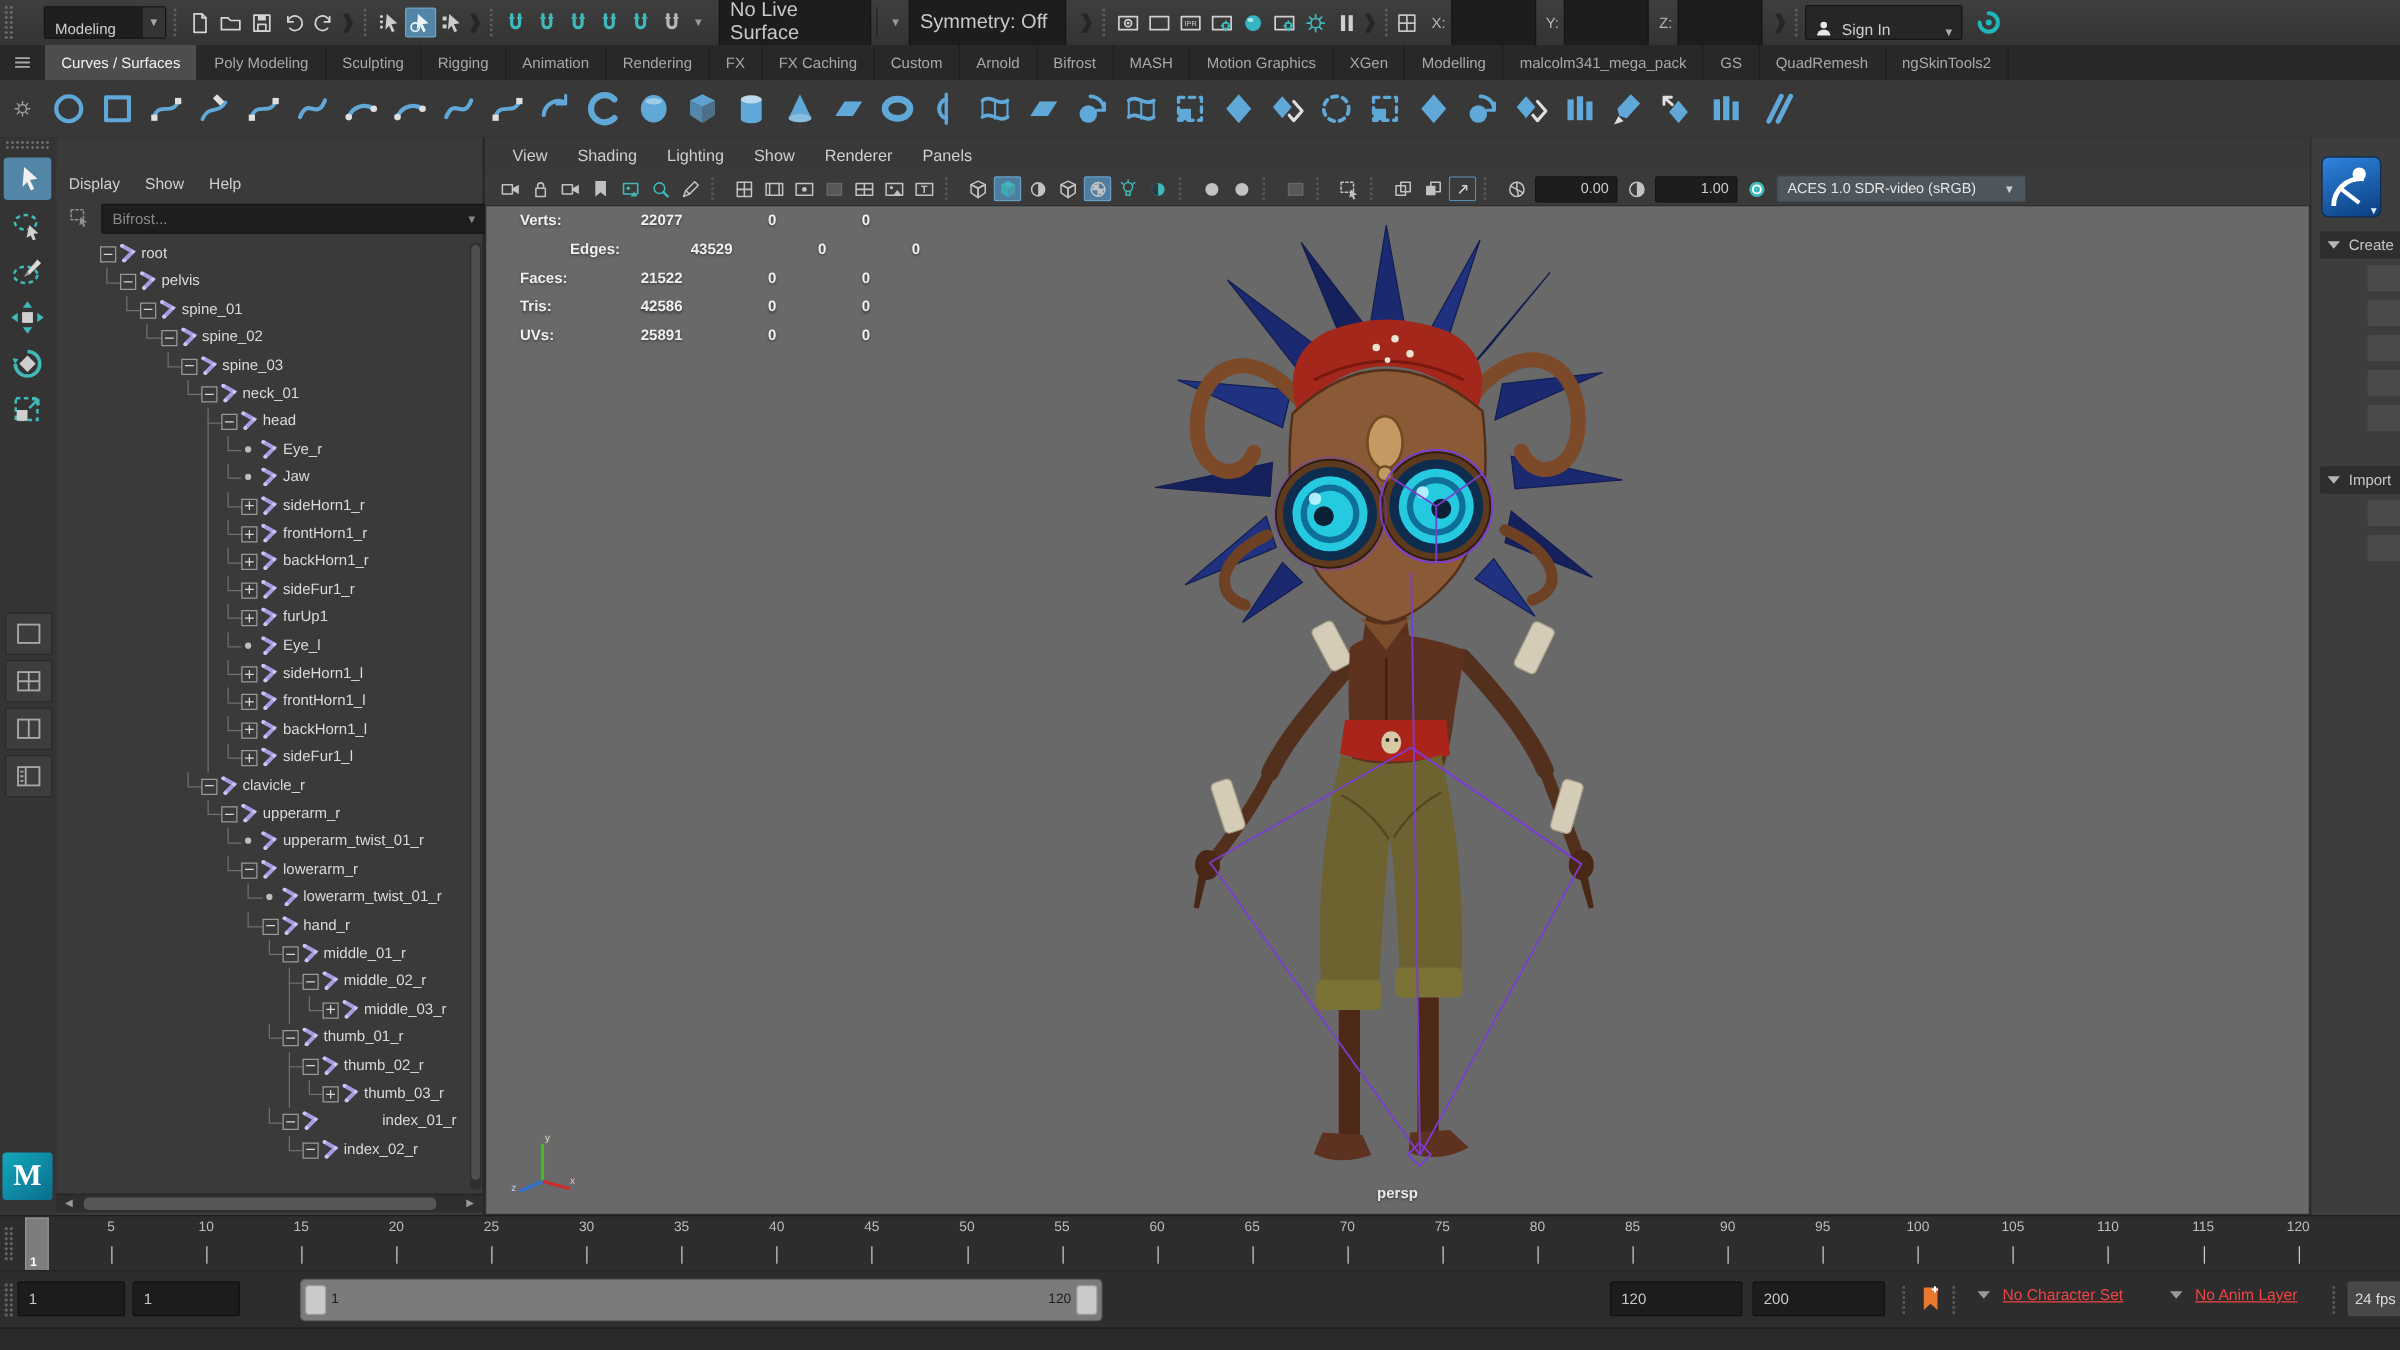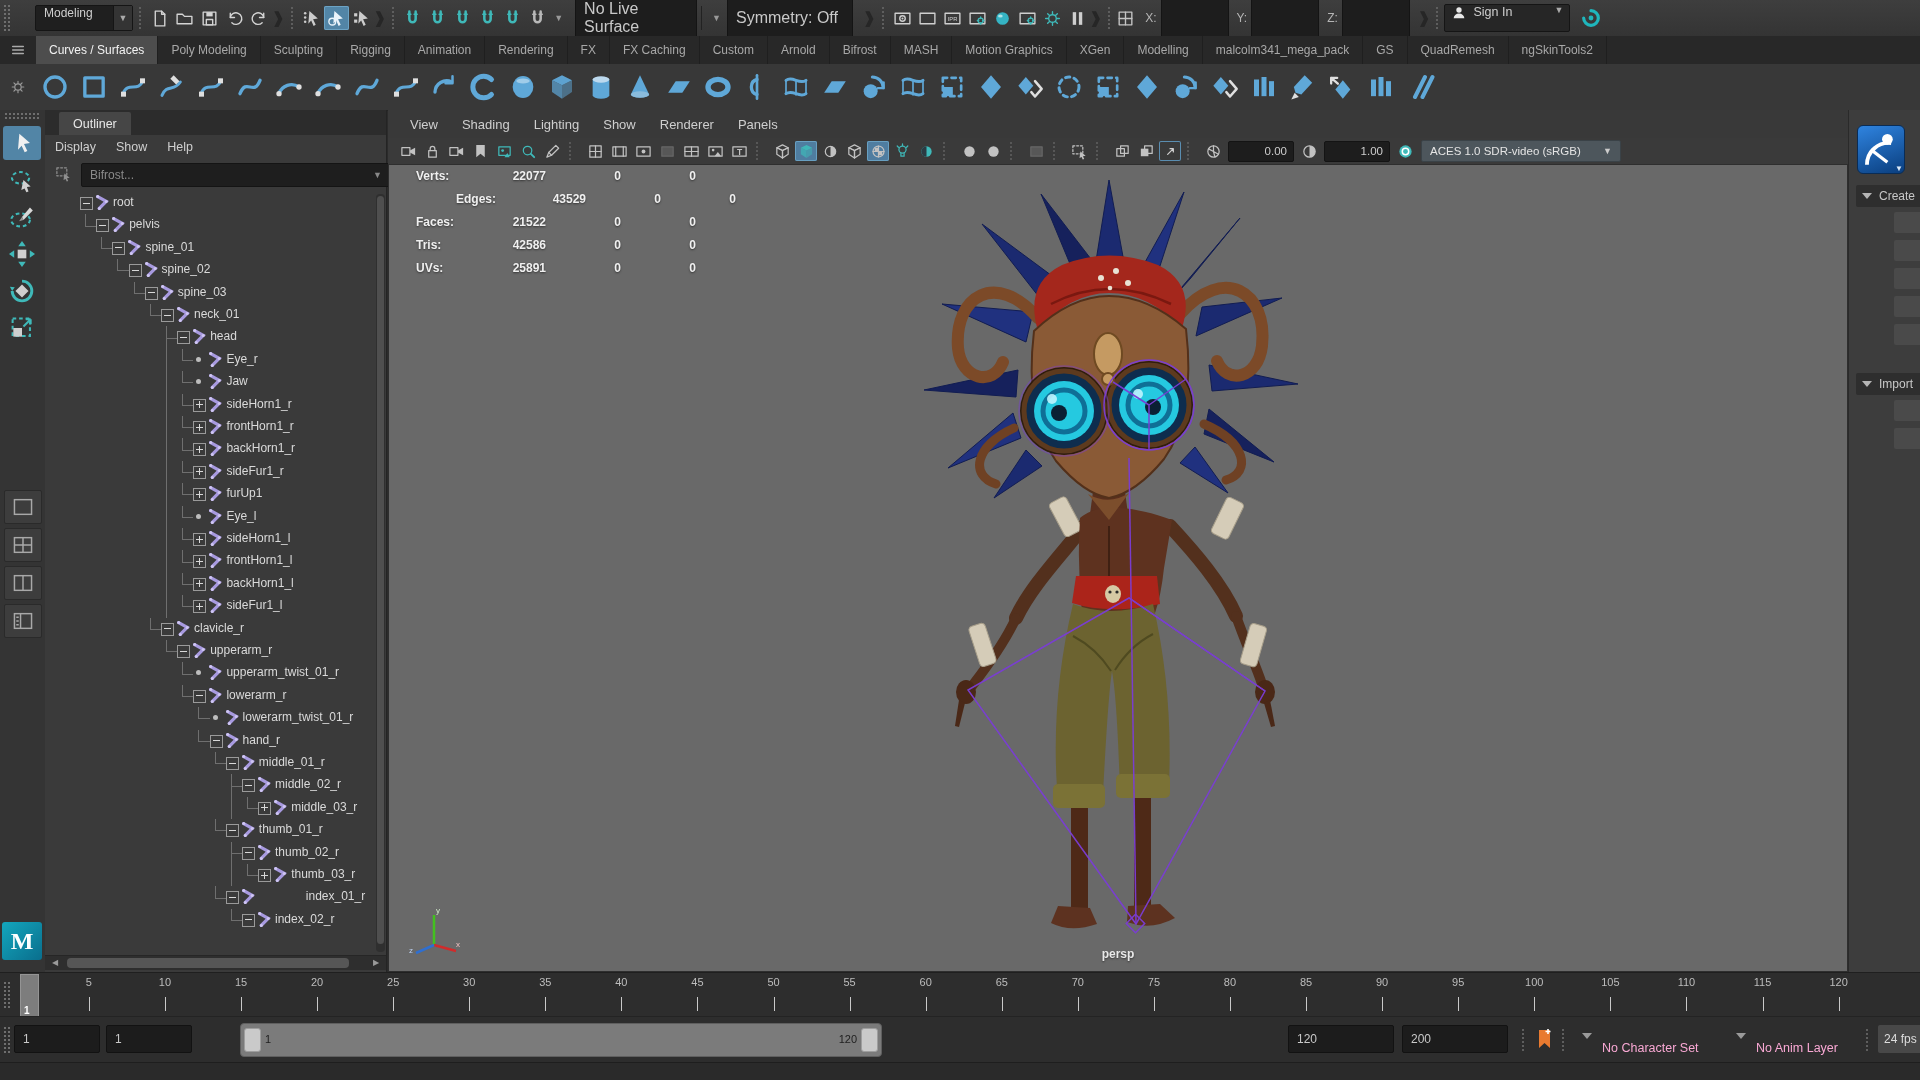--- a/index.html
+++ b/index.html
@@ -6,21 +6,21 @@
   body{width:1920px;height:1080px;overflow:hidden;position:relative;
        font-family:"Liberation Sans",sans-serif;-webkit-font-smoothing:antialiased;}
   .abs{position:absolute;}
   .grip{width:8px;background-image:radial-gradient(#6e6e6e 1px,transparent 1.2px);background-size:4px 4px;}
   .notch{color:#262626;font-weight:bold;font-size:15px;line-height:36px;}
   .vgrip{border-left:2px dotted #5e5e5e;height:22px;margin:0 6px;}
   
   #topbar{left:0;top:0;width:1920px;height:36px;background:linear-gradient(#3e3e3e,#343434);
           border-bottom:1px solid #222;display:flex;align-items:center;}
   .dd{background:#1f1f1f;border:1px solid #151515;border-radius:2px;color:#cfcfcf;font-size:12px;
-      display:flex;align-items:flex-start;height:24px;}
+      display:flex;align-items:flex-end;height:24px;}
   .dd .cap{width:18px;height:100%;background:#343434;border-left:1px solid #151515;display:flex;
       align-items:center;justify-content:center;color:#aaa;font-size:9px;}
   .tfield{background:#1d1d1d;border:1px solid #141414;border-radius:2px;color:#c9c9c9;font-size:16px;
       height:22px;display:flex;align-items:center;padding:11px 8px;}
   .icon22{width:25px;height:24px;display:flex;align-items:center;justify-content:center;border-radius:2px;}
   .icon22.active{background:#5285a6;box-shadow:inset 0 0 0 1px #6ca3c4;}
   
   #tabsrow{left:0;top:36px;width:1920px;height:28px;background:#282828;border-bottom:1px solid #1d1d1d;
       display:flex;align-items:stretch;}
   .shelftab{display:flex;align-items:center;padding:0 13px;font-size:12px;color:#a8a8a8;
@@ -92,21 +92,21 @@
   #curframe span{position:absolute;left:3px;bottom:1px;font-size:10px;color:#fff;font-weight:bold;}
   
   #rangebar{left:0;top:1016px;width:1920px;height:46px;background:#2d2d2d;border-top:1px solid #232323;}
   .rfield{position:absolute;top:8px;height:28px;background:#1c1c1c;border:1px solid #121212;border-radius:2px;
       color:#c9c9c9;font-size:12px;display:flex;align-items:center;padding:0 8px;box-sizing:border-box;}
   #rtrack{position:absolute;left:240px;top:6px;width:640px;height:32px;background:#7b7b7b;border-radius:4px;border:1px solid #5f5f5f;}
   .rhandle{position:absolute;top:4px;width:15px;height:22px;background:#cacaca;border-radius:3px;border:1px solid #9e9e9e;}
   .rlab{position:absolute;top:9px;font-size:11px;color:#1e1e1e;}
   .ddcaret{position:absolute;top:16px;width:0;height:0;border-left:5px solid transparent;border-right:5px solid transparent;
       border-top:6px solid #9a9a9a;}
-  .ddtext{position:absolute;top:24px;font-size:12.5px;color:#f9a8d4;white-space:nowrap;}
+  .ddtext{position:absolute;top:12px;font-size:12.5px;color:#ef4444;white-space:nowrap;text-decoration:underline;}
   #fpsbox{position:absolute;left:1878px;top:8px;width:60px;height:28px;background:#484848;border-radius:2px;
       color:#dddddd;font-size:12px;display:flex;align-items:center;padding:0 6px;}
   #bottomstrip{left:0;top:1062px;width:1920px;height:18px;background:#2a2a2a;border-top:1px solid #1e1e1e;}
   .sep-line{width:1px;height:24px;background:#222;margin:0 4px;}
 </style>
 </head>
 <body>
 
 <div id="topbar" class="abs">
   <div class="grip" style="height:28px;margin-left:3px;"></div>
@@ -641,25 +641,20 @@
           <path d="M7 3v12M3.5 6h2M3.5 9h2M3.5 12h2"></path>
         </svg>
       </div>
     </div>
   <div class="abs" style="left:2px;top:812px;width:40px;height:38px;border-radius:3px;
        background:linear-gradient(135deg,#13a7bd,#0a6e8d);display:flex;align-items:center;justify-content:center;
        color:#fff;font-weight:bold;font-size:24px;font-family:'Liberation Serif',serif;">M</div>
 </div>
 
 <div id="outliner" class="abs">
-  <div id="outl-tabbar">
-    <div id="outl-tab">
-        <span>Outliner</span>
-      </div>
-  </div>
   <div id="outl-menus">
     <span>Display</span>
     <span>Show</span>
     <span>Help</span>
   </div>
   <span id="filterIcon" class="abs" style="left:10px;top:55px;display:flex;">
       <svg width="17" height="17" viewBox="0 0 18 18" stroke="#8f8f8f" stroke-width="1.3" fill="none" stroke-linecap="round" stroke-linejoin="round">
         <rect x="2" y="3" width="10.5" height="8.5" fill="none" stroke-dasharray="2 2"></rect>
         <path d="M10 9l5.5 4.5-2.8.5L14 17l-1.6.6-1.2-2.8L9 16z" fill="#8f8f8f" stroke="none"></path>
       </svg>

